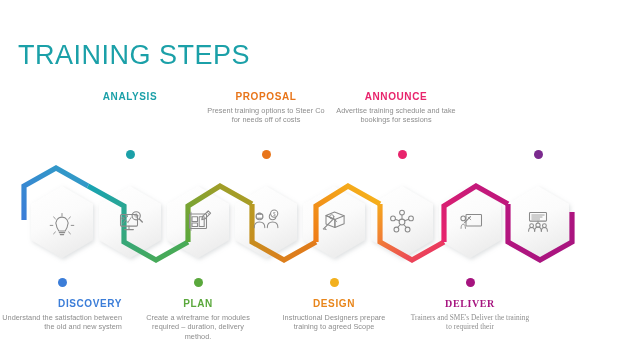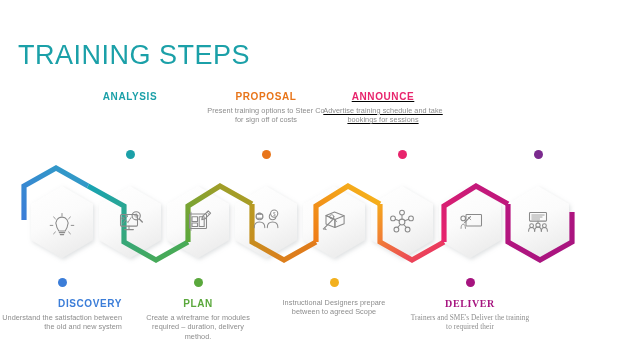--- a/index.html
+++ b/index.html
@@ -223,25 +223,25 @@
     </g>
   </svg>
 
   <div class="step-label" style="left:70px;top:65px;">
     <div class="step-title" style="color:#1ba0a8">ANALYSIS</div>
   </div>
   <div class="dot" style="left:125.5px;top:124px;background:#1ba0a8;"></div>
 
   <div class="step-label" style="left:206px;top:65px;">
     <div class="step-title" style="color:#e8751a">PROPOSAL</div>
-    <div class="step-desc">Present training options to Steer Co for sign off of costs</div>
+    <div class="step-desc">Present training options to Steer Co for needs off of costs</div>
   </div>
   <div class="dot" style="left:261.5px;top:124px;background:#e8751a;"></div>
 
-  <div class="step-label" style="left:323px;top:65px;text-decoration:underline;">
+  <div class="step-label" style="left:336px;top:65px;">
     <div class="step-title" style="color:#e8246c">ANNOUNCE</div>
     <div class="step-desc">Advertise training schedule and take bookings for sessions</div>
   </div>
   <div class="dot" style="left:397.5px;top:124px;background:#e8246c;"></div>
 
   <div class="dot" style="left:533.5px;top:124px;background:#7b2a8e;"></div>
 
   <div class="dot" style="left:57.5px;top:252px;background:#3b7dd8;"></div>
   <div class="step-label" style="left:2px;top:272px;text-align:right;">
     <div class="step-title" style="color:#3b7dd8">DISCOVERY</div>
@@ -249,21 +249,22 @@
   </div>
 
   <div class="dot" style="left:193.5px;top:252px;background:#5aa83c;"></div>
   <div class="step-label" style="left:138px;top:272px;">
     <div class="step-title" style="color:#5aa83c">PLAN</div>
     <div class="step-desc">Create a wireframe  for modules required – duration, delivery method.</div>
   </div>
 
   <div class="dot" style="left:329.5px;top:252px;background:#f2b01e;"></div>
   <div class="step-label" style="left:274px;top:272px;">
-    <div class="step-desc">Instructional Designers prepare between to agreed Scope</div>
+    <div class="step-title" style="color:#e8851a">DESIGN</div>
+    <div class="step-desc">Instructional Designers prepare training to agreed Scope</div>
   </div>
 
   <div class="dot" style="left:465.5px;top:252px;background:#a6147f;"></div>
   <div class="step-label" style="left:410px;top:272px;font-family:Liberation Serif, serif;">
     <div class="step-title" style="color:#a6147f">DELIVER</div>
     <div class="step-desc">Trainers and SME's Deliver the training to required their</div>
   </div>
 
 </div>
 

